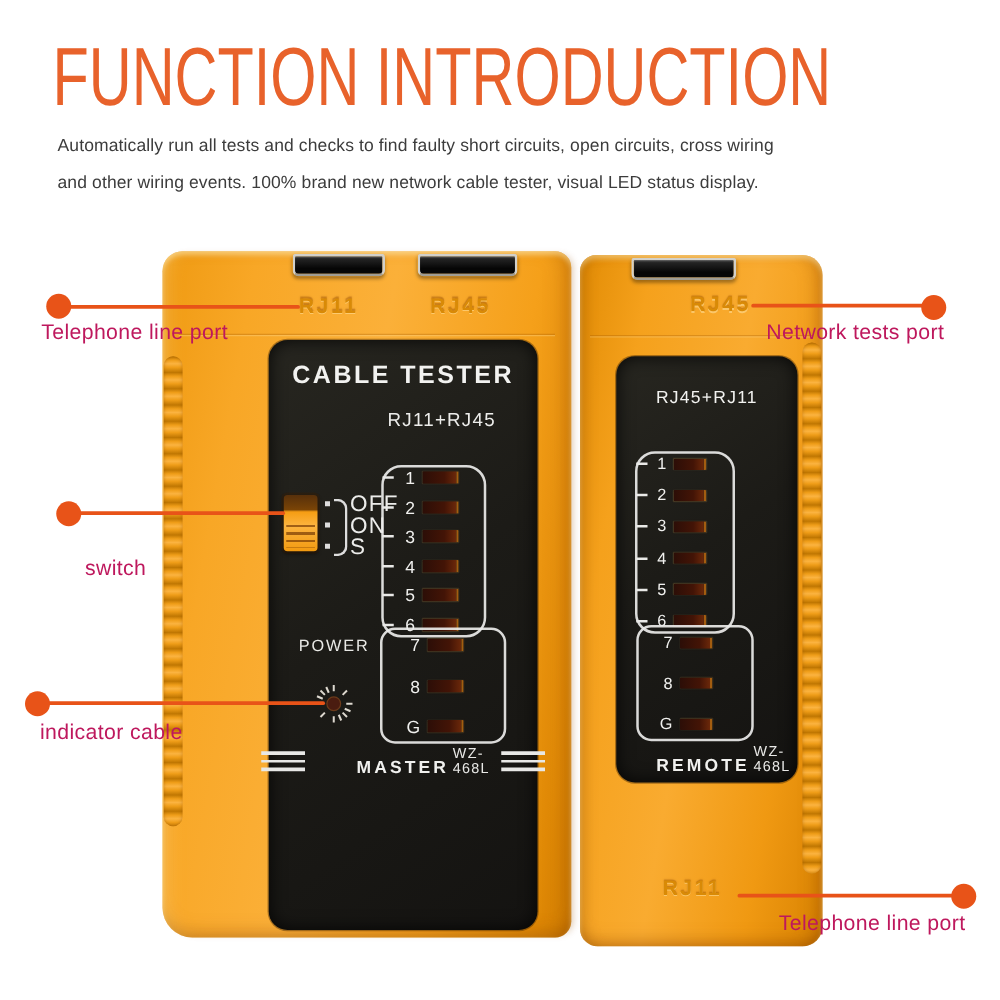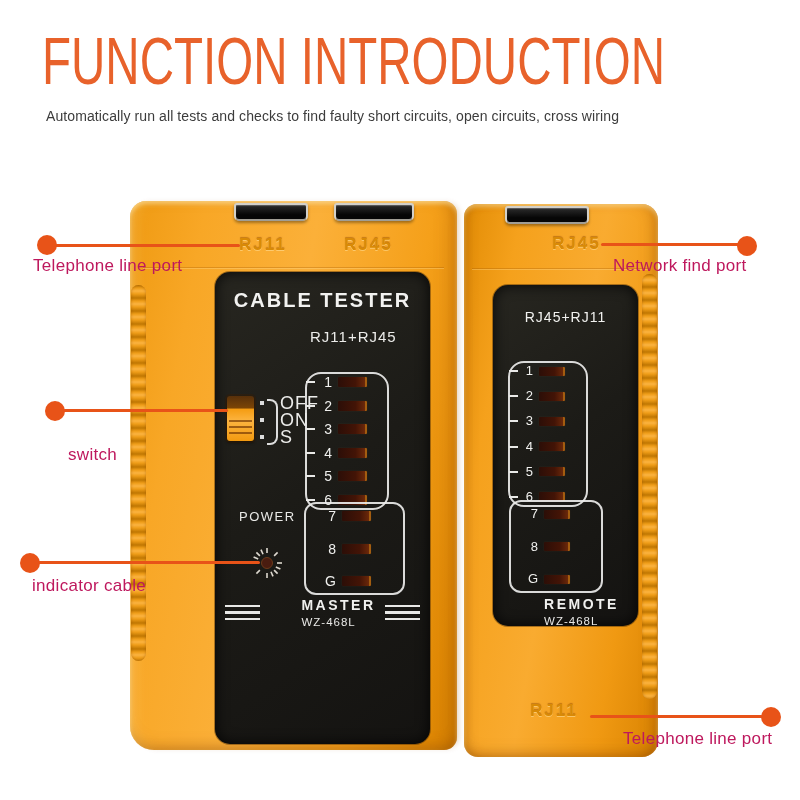--- a/index.html
+++ b/index.html
@@ -86,30 +86,31 @@
     content:"";position:absolute;left:2px;right:2px;top:45%;bottom:3px;
     background:repeating-linear-gradient(180deg,transparent 0 4px,rgba(110,50,0,0.65) 4px 6px);
   }
   .swdot{position:absolute;width:4px;height:4px;background:#ddd;}
   .swbrace{position:absolute;border:2px solid #ddd;border-left:none;border-radius:0 8px 8px 0;}
   .swlabel{position:absolute;color:#ececea;font-size:18px;letter-spacing:1px;line-height:16px;}
   .powlabel{position:absolute;color:#e9e9e6;font-size:13px;letter-spacing:1.5px;}
   .rolerow{position:absolute;left:0;width:100%;display:flex;justify-content:center;align-items:center;gap:9px;}
   .bars{display:flex;flex-direction:column;gap:4px;}
   .bars i{display:block;width:35px;height:2.5px;background:#e8e8e6;}
-  .rolecol{display:flex;flex-direction:column;align-items:flex-start;gap:3px;margin-left:32px;}
+  .rolecol{display:flex;flex-direction:row;align-items:flex-end;gap:3px;margin-left:32px;}
   .rolename{color:#f0f0ee;font-size:14px;font-weight:bold;letter-spacing:2.5px;}
   .model{color:#e8e8e6;font-size:11.5px;letter-spacing:1px;}
 </style>
 </head>
 <body>
 
 <div class="title">FUNCTION INTRODUCTION</div>
 <div class="desc">
   <div>Automatically run all tests and checks to find faulty short circuits, open circuits, cross wiring</div>
+  <div>and other wiring events. 100% brand new network cable tester, visual LED status display.</div>
 </div>
 
 <div class="device master-body">
   <div class="seam" style="top:66px"></div>
   <div class="port" style="left:104px;top:2px;width:70px"></div>
   <div class="port" style="left:204px;top:2px;width:76px"></div>
   <div class="emboss" style="left:109px;top:34px">RJ11</div>
   <div class="emboss" style="left:214px;top:34px">RJ45</div>
   <div class="grip" style="left:1px;top:84px;width:15px;height:376px"></div>
 
@@ -278,21 +279,21 @@
     </div>
   </div>
 </div>
 
 <div class="dot" style="left:37px;top:235px"></div>
 <div class="cline" style="left:55px;top:244px;width:185px"></div>
 <div class="clabel" style="left:33px;top:256px">Telephone line port</div>
 
 <div class="cline" style="left:601px;top:243px;width:146px"></div>
 <div class="dot" style="left:737px;top:236px"></div>
-<div class="clabel" style="left:613px;top:256px">Network find port</div>
+<div class="clabel" style="left:613px;top:256px">Network tests port</div>
 
 <div class="dot" style="left:45px;top:401px"></div>
 <div class="cline" style="left:63px;top:409px;width:165px"></div>
 <div class="clabel" style="left:68px;top:445px">switch</div>
 
 <div class="dot" style="left:20px;top:553px"></div>
 <div class="cline" style="left:38px;top:561px;width:222px"></div>
 <div class="clabel" style="left:32px;top:576px">indicator cable</div>
 
 <div class="cline" style="left:590px;top:715px;width:173px"></div>

